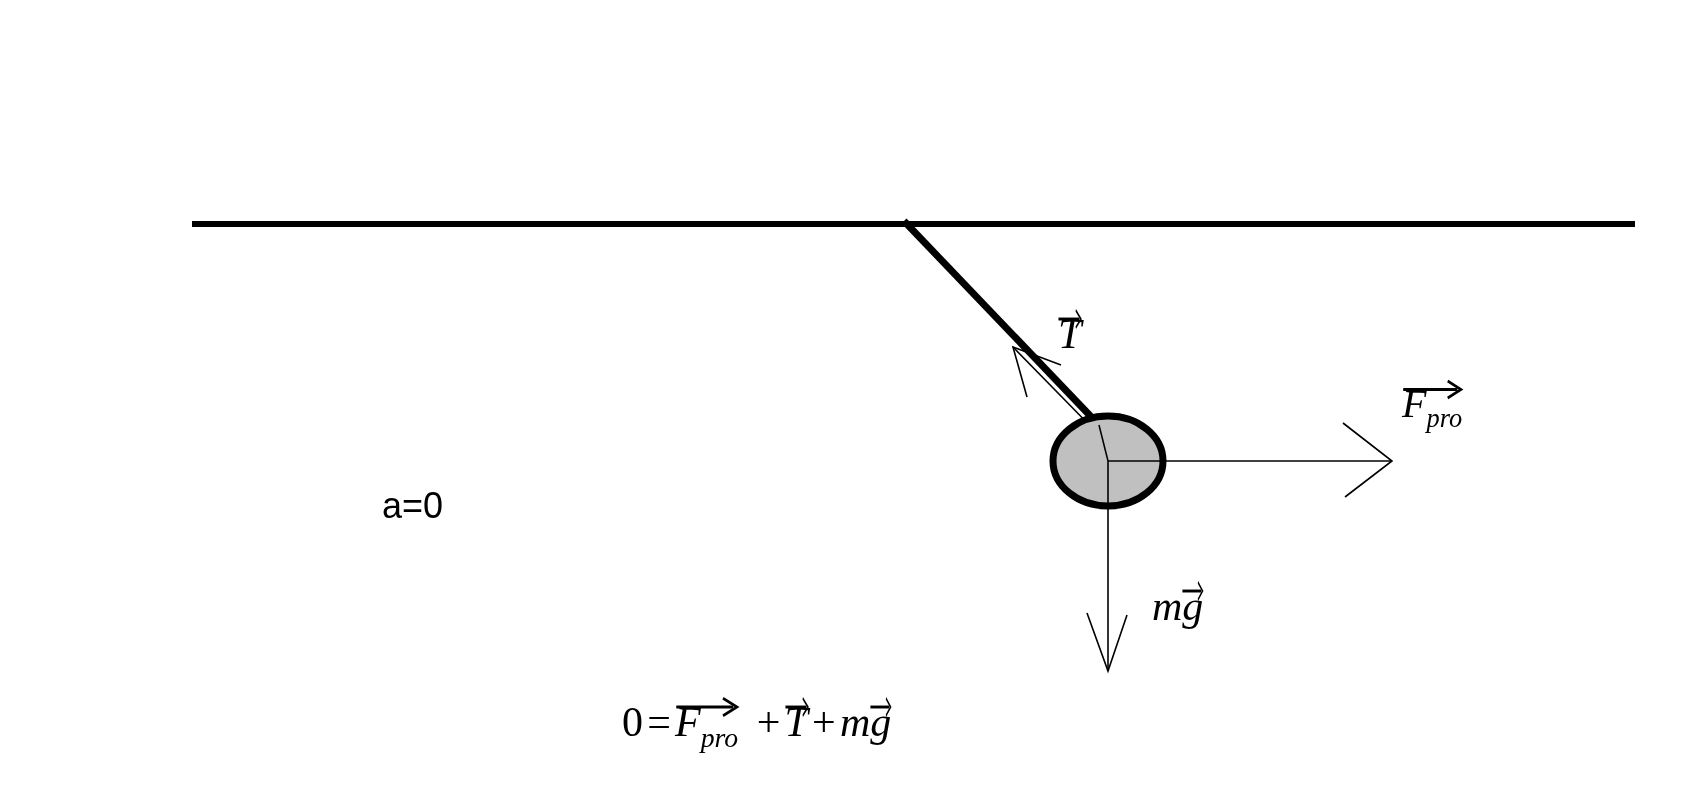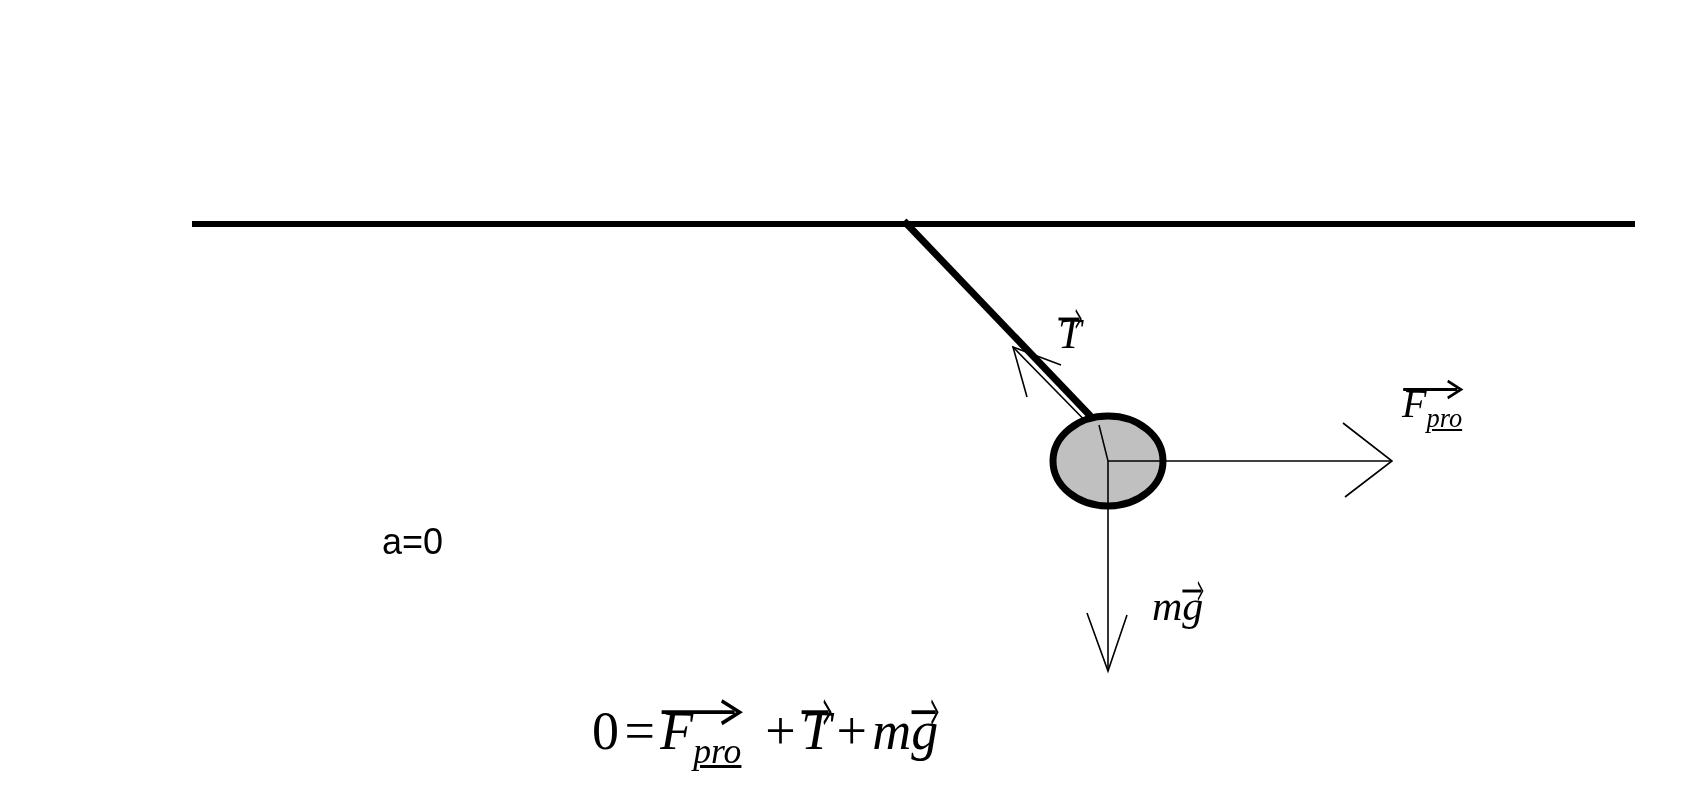--- a/index.html
+++ b/index.html
@@ -26,21 +26,21 @@
   }
   .label {
     position: absolute;
     white-space: nowrap;
     color: #000000;
     line-height: 1;
   }
   
   #label-a0 {
     left: 382px;
-    top: 524px;
+    top: 488px;
     font-family: "Liberation Sans", sans-serif;
     font-size: 36px;
     letter-spacing: 0px;
   }
   
   .math {
     font-family: "Liberation Serif", "DejaVu Serif", serif;
     font-style: italic;
     color: #000000;
   }
@@ -65,43 +65,42 @@
     display: block;
     width: 100%;
     height: 100%;
     overflow: visible;
   }
   
   .sub {
     font-size: 0.66em;
     vertical-align: -0.38em;
     font-style: italic;
-    text-decoration: underline;
   }
 
   #label-T {
     left: 1058px;
     top: 300px;
     font-size: 42px;
   }
   #label-Fpro {
     left: 1402px;
     top: 372px;
     font-size: 40px;
   }
   #label-mg {
     left: 1152px;
     top: 572px;
     font-size: 42px;
     text-align: right;
   }
   #equation {
-    left: 592px;
+    left: 622px;
     top: 688px;
-    font-size: 54px;
+    font-size: 42px;
   }
   #equation .op {
     font-style: normal;
     padding: 0 0.10em;
   }
   #equation .zero {
     font-style: normal;
   }
   #equation .gap {
     display: inline-block;

